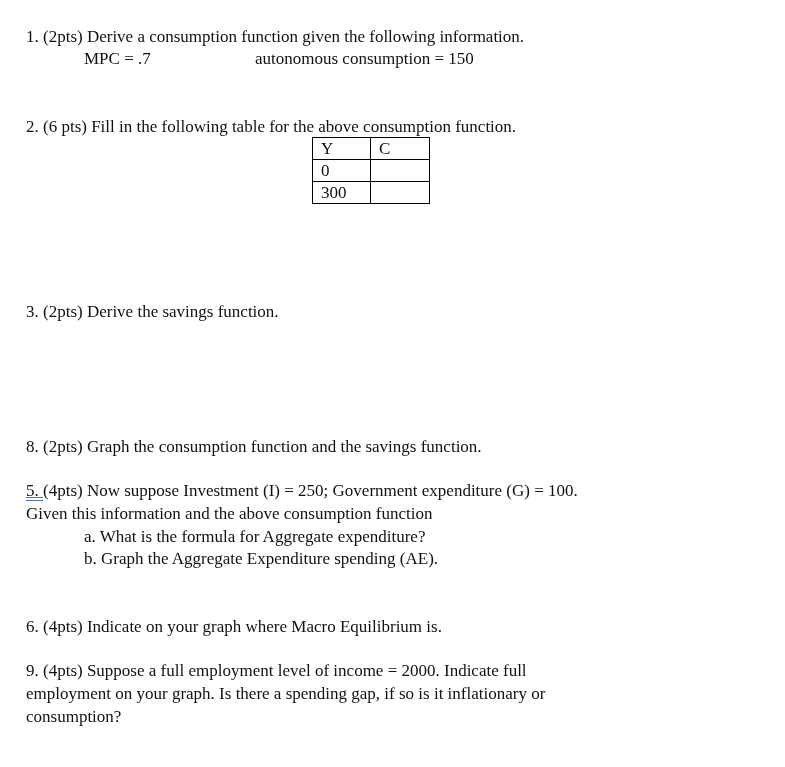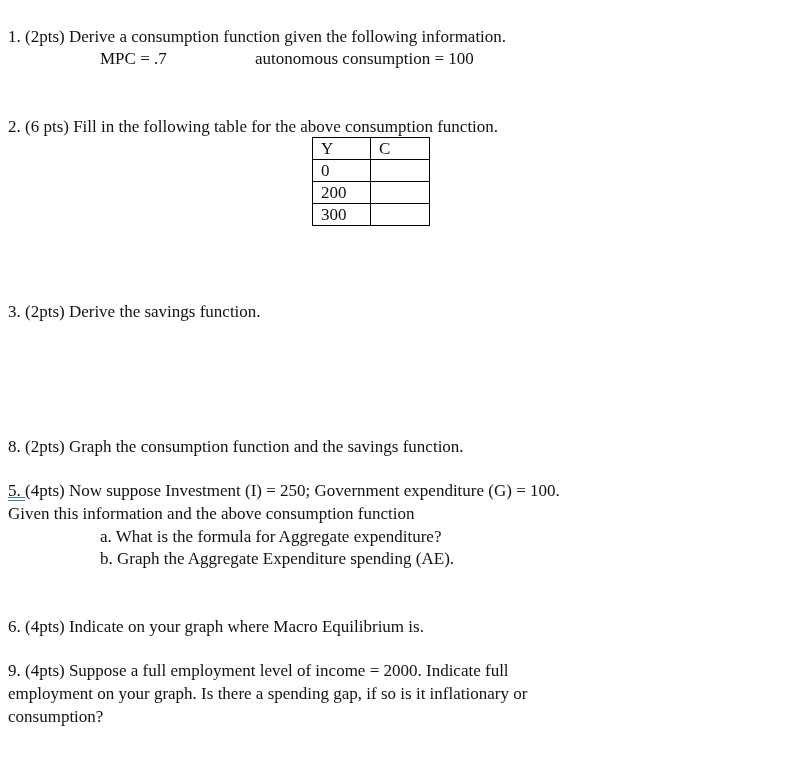--- a/index.html
+++ b/index.html
@@ -1,46 +1,42 @@
 <!DOCTYPE html>
 <html><head>
 <meta charset="utf-8">
 <style>
   html, body { margin:0; padding:0; background:#fff; }
   body { width:785px; height:767px; position:relative; overflow:hidden;
          font-family:"Liberation Serif","DejaVu Serif",serif; font-size:17px; color:#111; }
-  .line { position:absolute; left:8px; white-space:nowrap; line-height:22px; }
-  .ind { left:100px;text-align:center; }
+  .line { position:absolute; left:26px; white-space:nowrap; line-height:22px; }
+  .ind { left:84px;text-align:center; }
   .wavy { text-decoration: underline; text-decoration-color:#4a6fd0; text-decoration-style:double; }
   table.yc { position:absolute; left:312px; top:137px; border-collapse:collapse; }
   table.yc td { border:1px solid #000; height:21px; padding:0 0 0 8px; font-size:17px; line-height:21px; }
   table.yc td.y { width:49px; }
   table.yc td.c { width:50px; }
 </style>
 </head>
 <body>
 
 <div class="line" style="top:26px">1. (2pts) Derive a consumption function given the following information.</div>
 <div class="line ind" style="top:48px">MPC = .7</div>
-<div class="line" style="left:255px; top:48px">autonomous consumption = 100</div>
+<div class="line" style="left:255px; top:48px">autonomous consumption = 150</div>
 
 <div class="line" style="top:116px">2. (6 pts) Fill in the following table for the above consumption function.</div>
 
 <table class="yc">
   <tbody>
       <tr>
     <td class="y">Y</td>
     <td class="c">C</td>
   </tr>
   <tr>
     <td class="y">0</td>
-    <td class="c"></td>
-  </tr>
-  <tr>
-    <td class="y">200</td>
     <td class="c"></td>
   </tr>
   <tr>
     <td class="y">300</td>
     <td class="c"></td>
   </tr>
 </tbody>
   </table>
 
 <div class="line" style="top:301px">3. (2pts) Derive the savings function.</div>

